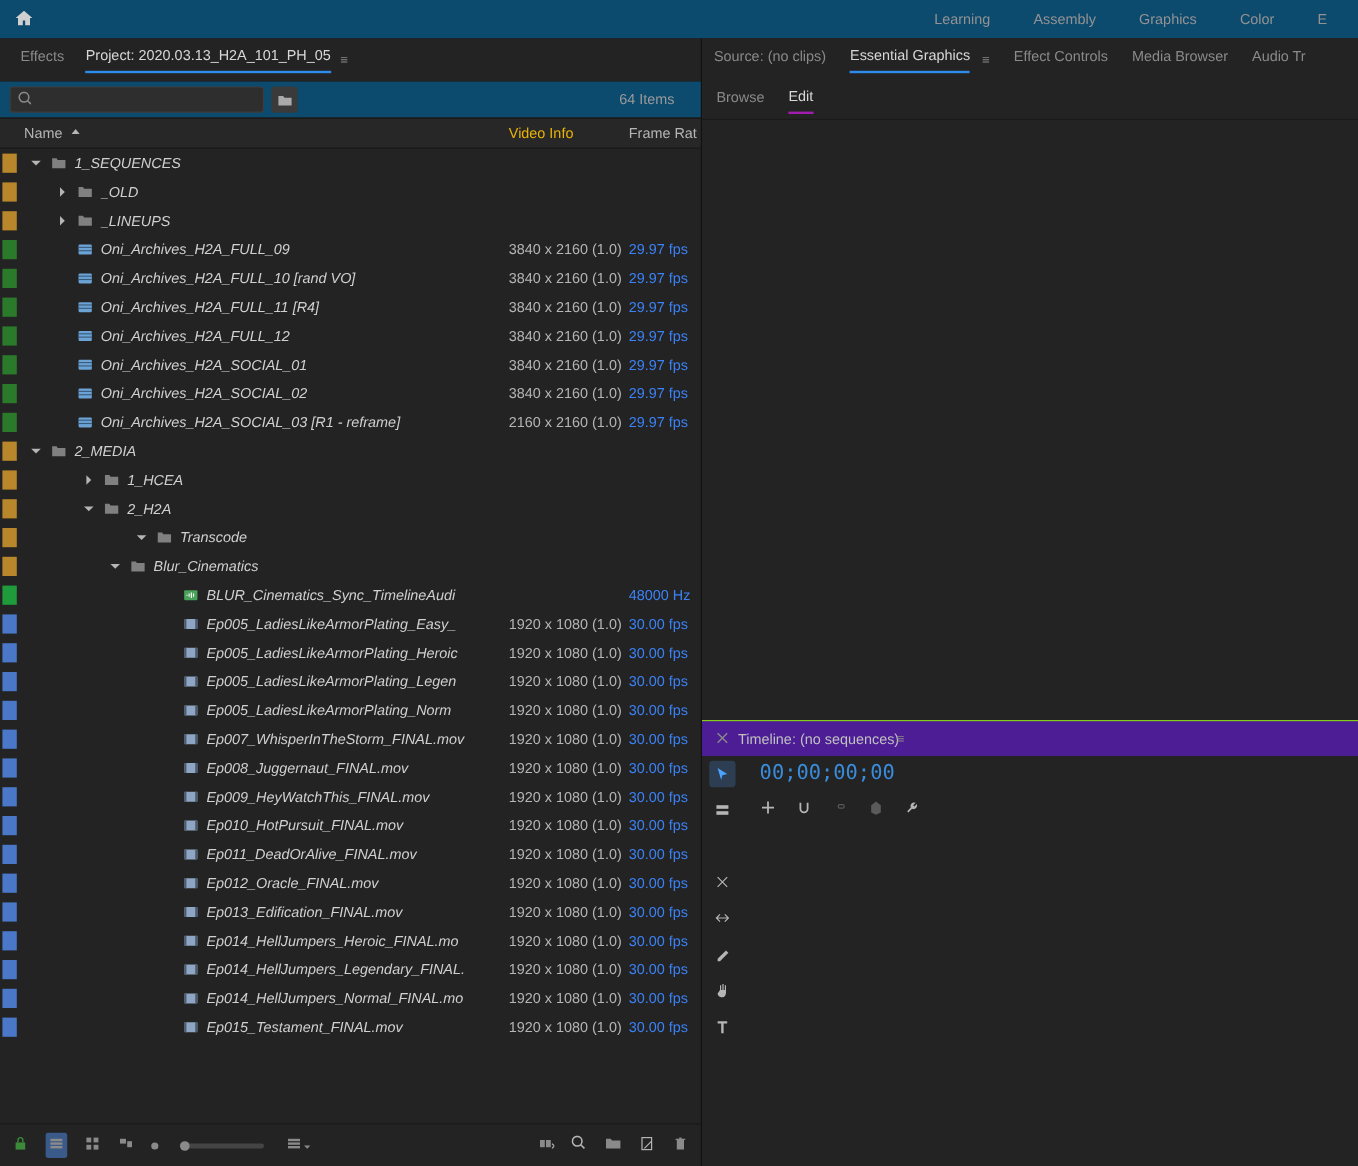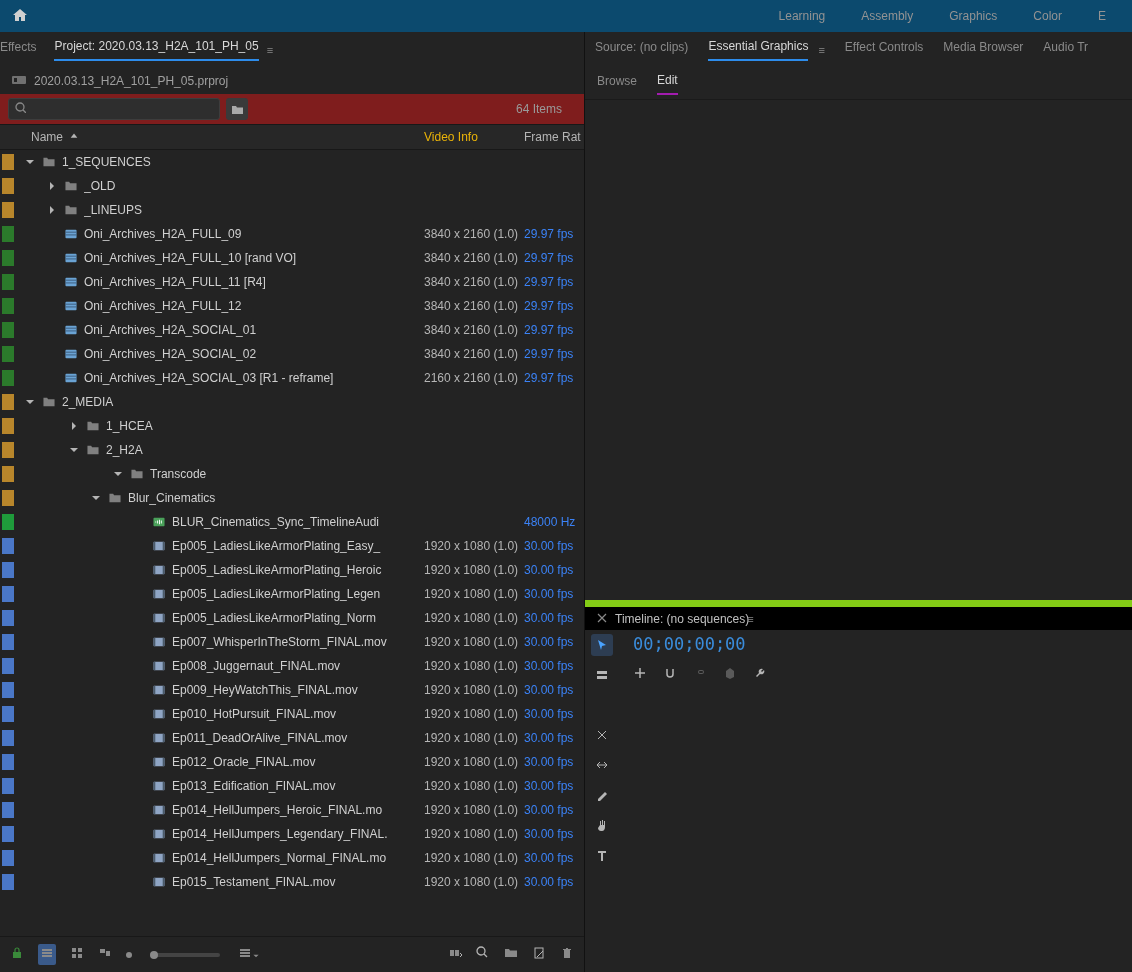--- a/index.html
+++ b/index.html
@@ -32,30 +32,30 @@
   align-items: center;
   color: #939393;
   font-size: 12px;
   cursor: pointer;
 }
 
 .main-split { display: flex; height: calc(100% - 32px); }
 .left-pane { width: 585px; display: flex; flex-direction: column; border-right: 1px solid #111; }
 .right-pane { flex: 1; display: flex; flex-direction: column; background: #232323; }
 
-.tab-row { height: 36px; display: flex; align-items: center; padding: 0 0; gap: 18px; background: #232323; font-size: 12px; }
+.tab-row { height: 36px; display: flex; align-items: center; padding: 0 17px; gap: 18px; background: #232323; font-size: 12px; }
 .tab-item { color: #8a8a8a; cursor: pointer; padding-bottom: 6px; }
 .tab-item.active { color: #d8d8d8; border-bottom: 2px solid #2d8ceb; }
 .tab-item.active-nb { color: #d8d8d8; }
 .hamburger { color: #8a8a8a; font-size: 11px; margin-left: -10px; }
 
 .project-path { display: flex; align-items: center; gap: 8px; padding: 6px 12px; background: #232323; color: #a0a0a0; }
 .chip-icon { width: 14px; height: 10px; fill: #707070; }
 
-.filter-row { display: flex; align-items: center; padding: 4px 8px; gap: 6px; background: #7f1d1d; }
+.filter-row { display: flex; align-items: center; padding: 4px 8px; gap: 6px; background: #0c4a6e; }
 .search-box {
   flex: 0 0 212px;
   background: #2e2e2e;
   border: 1px solid #3d3d3d;
   border-radius: 3px;
   height: 22px;
   display: flex;
   align-items: center;
   padding: 0 6px;
   color: #888;
@@ -65,21 +65,21 @@
 .create-bin svg{width:12px;height:12px;fill:#aaa;}
 .items-count { margin-left: auto; color: #9a9a9a; padding-right: 14px; }
 
 .headers {
   display: flex;
   align-items: center;
   height: 26px;
   background: #272727;
   border-top: 1px solid #181818;
   border-bottom: 1px solid #181818;
-  padding-left: 31px;
+  padding-left: 20px;
 }
 .col-name { flex: 1; display:flex; align-items:center; gap:6px;}
 .col-video { width: 100px; color: #eab308; }
 .col-fps { width: 60px; color: #b5b5b5; }
 .sort-arrow{width:10px;height:10px;fill:#b5b5b5;}
 
 .tree-scroll { flex:1; overflow-y: auto; background: #232323; position: relative; }
 .tree-scroll::-webkit-scrollbar{width:10px;}
 .tree-scroll::-webkit-scrollbar-track{background:#232323;}
 .tree-scroll::-webkit-scrollbar-thumb{background:#4a4a4a;border-radius:4px;}
@@ -88,34 +88,34 @@
 .label-chip{width:12px;height:16px;margin:0 4px 0 2px;flex-shrink:0;}
 .l-orange{background:#b8862b;}
 .l-green{background:#2b7a2b;}
 .l-green2{background:#1f9b3b;}
 .l-blue{background:#4a77c7;}
 .expander{width:12px;height:12px;fill:#b5b5b5;flex-shrink:0;}
 .indent{display:flex;align-items:center;}
 .bin-icon{width:14px;height:12px;fill:#808080;margin:0 6px;flex-shrink:0;}
 .seq-icon{width:14px;height:12px;margin:0 6px;flex-shrink:0;}
 .clip-icon{width:14px;height:12px;margin:0 6px;flex-shrink:0;}
-.row-name{flex:1;color:#d0d0d0;white-space:nowrap;overflow:hidden;text-overflow:ellipsis;}
+.row-name{flex:1;color:#d0d0d0;white-space:nowrap;overflow:hidden;text-overflow:ellipsis;font-style:italic;}
 .row-video{width:100px;color:#b5b5b5;font-size:12px;}
 .row-fps{width:60px;color:#3b82f6;font-size:12px;}
 
 .bottom-tool{height:36px;background:#232323;border-top:1px solid #181818;display:flex;align-items:center;padding:0 10px;gap:14px;}
 .bottom-tool svg{width:14px;height:14px;fill:#8a8a8a;}
 .zoom-slider{width:70px;height:4px;background:#444;border-radius:2px;position:relative;margin:0 4px;}
 .zoom-handle{width:8px;height:8px;background:#8a8a8a;border-radius:50%;position:absolute;left:0;top:-2px;}
 .flex-spacer{flex:1;}
 
 .tab-row-right{height:36px;display:flex;align-items:center;padding:0 10px;gap:20px;background:#232323;}
 .sub-tabs{height:32px;display:flex;align-items:center;padding:0 12px;gap:20px;background:#232323;border-bottom:1px solid #1a1a1a;}
 .graphics-body{flex:1;background:#232323;}
-.timeline-header{height:30px;display:flex;align-items:center;padding:0 12px;gap:8px;border-top:7px solid #84cc16;background:#000000;}
+.timeline-header{height:30px;display:flex;align-items:center;padding:0 12px;gap:8px;border-top:1px solid #84cc16;background:#4c1d95;}
 .timeline-header svg{width:10px;height:10px;fill:#8a8a8a;}
 .timecode{font-family:monospace;font-size:17px;color:#3a8cdb;padding:4px 14px;}
 .tl-body{flex:1;display:flex;background:#232323;}
 .tool-column{width:34px;background:#232323;display:flex;flex-direction:column;align-items:center;padding-top:4px;gap:8px;}
 .tool-btn{width:22px;height:22px;display:flex;align-items:center;justify-content:center;border-radius:3px;}
 .tool-btn.active{background:#2d3d52;}
 .tool-btn svg{width:14px;height:14px;fill:#b5b5b5;}
 .tl-canvas{flex:1;background:#232323;display:flex;flex-direction:column;}
 .tl-toolbar{height:32px;display:flex;align-items:center;gap:16px;padding:0 14px;}
 .tl-toolbar svg{width:14px;height:14px;fill:#5a5a5a;}
@@ -256,26 +256,20 @@
       <div class="ws-item">E</div>
     </div>
 </div>
 
 <div class="main-split">
   <div class="left-pane">
     <div class="tab-row">
       <span class="tab-item">Effects</span>
       <span class="tab-item active">Project: 2020.03.13_H2A_101_PH_05</span>
       <span class="hamburger">≡</span>
-    </div>
-    <div class="project-path">
-      <span><svg class="chip-icon">
-            <use href="#i-chip"></use>
-          </svg></span>
-      <span>2020.03.13_H2A_101_PH_05.prproj</span>
     </div>
     <div class="filter-row">
       <div class="search-box">
         <span><svg>
               <use href="#i-search"></use>
             </svg></span>
       </div>
       <div class="create-bin">
           <svg>
             <use href="#i-newbin"></use>

